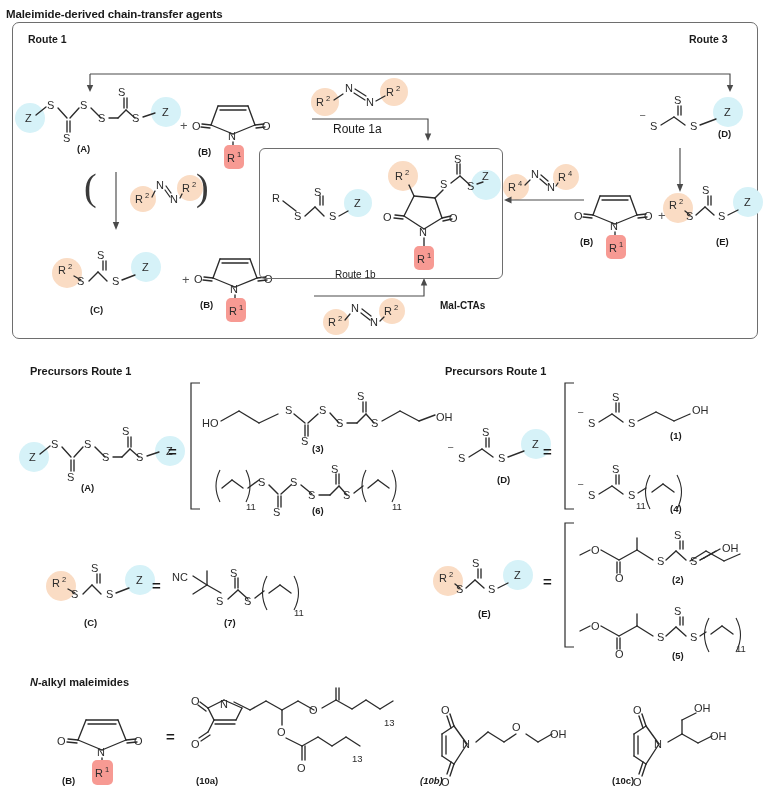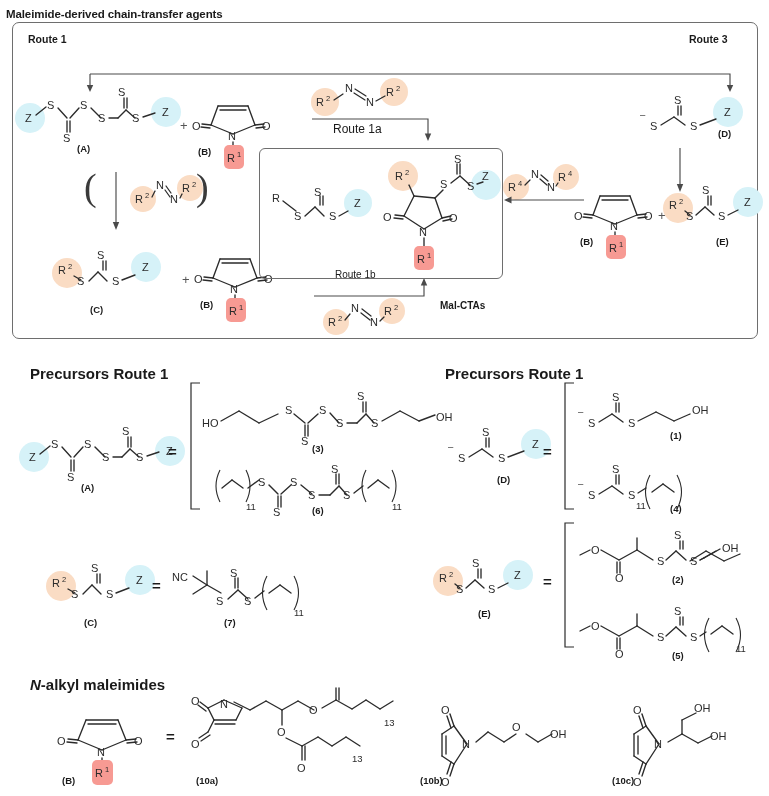--- a/index.html
+++ b/index.html
@@ -5,21 +5,21 @@
 <style>
   html,body{margin:0;padding:0;background:#ffffff;}
   body{
     width:769px;height:796px;position:relative;
     font-family:"Liberation Sans", sans-serif;
     color:#1a1a1a;
     overflow:hidden;
   }
   .abs{position:absolute;}
   .ttl{font-size:11.5px;font-weight:bold;letter-spacing:-0.1px;}
-  .sect{font-size:15px;font-weight:bold;}
+  .sect{font-size:11px;font-weight:bold;}
   .rtlbl{font-size:10.5px;font-weight:bold;}
   .lbl{font-size:9.5px;font-weight:bold;}
   .eq{font-size:15px;font-weight:bold;}
   .outerbox{
     border:1.2px solid #6e6e6e;border-radius:7px;background:transparent;
   }
   .innerbox{
     border:1.1px solid #6e6e6e;border-radius:6px;background:transparent;
   }
   svg{display:block;overflow:visible;}
@@ -702,21 +702,21 @@
   <text class="atom" x="21" y="86">O</text>
   <text class="atom" x="42" y="48">N</text>
   <path class="bond" d="M 56 42 L 68 32"></path>
   <path class="bond" d="M 68 32 L 84 42"></path>
   <path class="bond" d="M 84 42 L 96 34"></path>
   <text class="atom" x="92" y="31">O</text>
   <path class="bond" d="M 106 34 L 118 42"></path>
   <path class="bond" d="M 118 42 L 132 34"></path>
   <text class="atom" x="130" y="38">OH</text>
 </svg>
-<div class="abs lbl" style="left:420px;top:775px;">(10b)</div>
+<div class="abs lbl" style="left:420px;top:775px;font-style:italic;">(10b)</div>
 
 <svg class="abs" style="left:612px;top:700px;" width="140" height="78">
   <path class="bond" d="M 22 34 L 22 56"></path>
   <path class="bond" d="M 26 36 L 26 54"></path>
   <path class="bond" d="M 22 34 L 34 26"></path>
   <path class="bond" d="M 22 56 L 34 64"></path>
   <path class="bond" d="M 34 26 L 47 44"></path>
   <path class="bond" d="M 34 64 L 47 44"></path>
   <path class="bond" d="M 34 26 L 30 14"></path>
     <path class="bond" d="M 31 28 L 27 16"></path>

